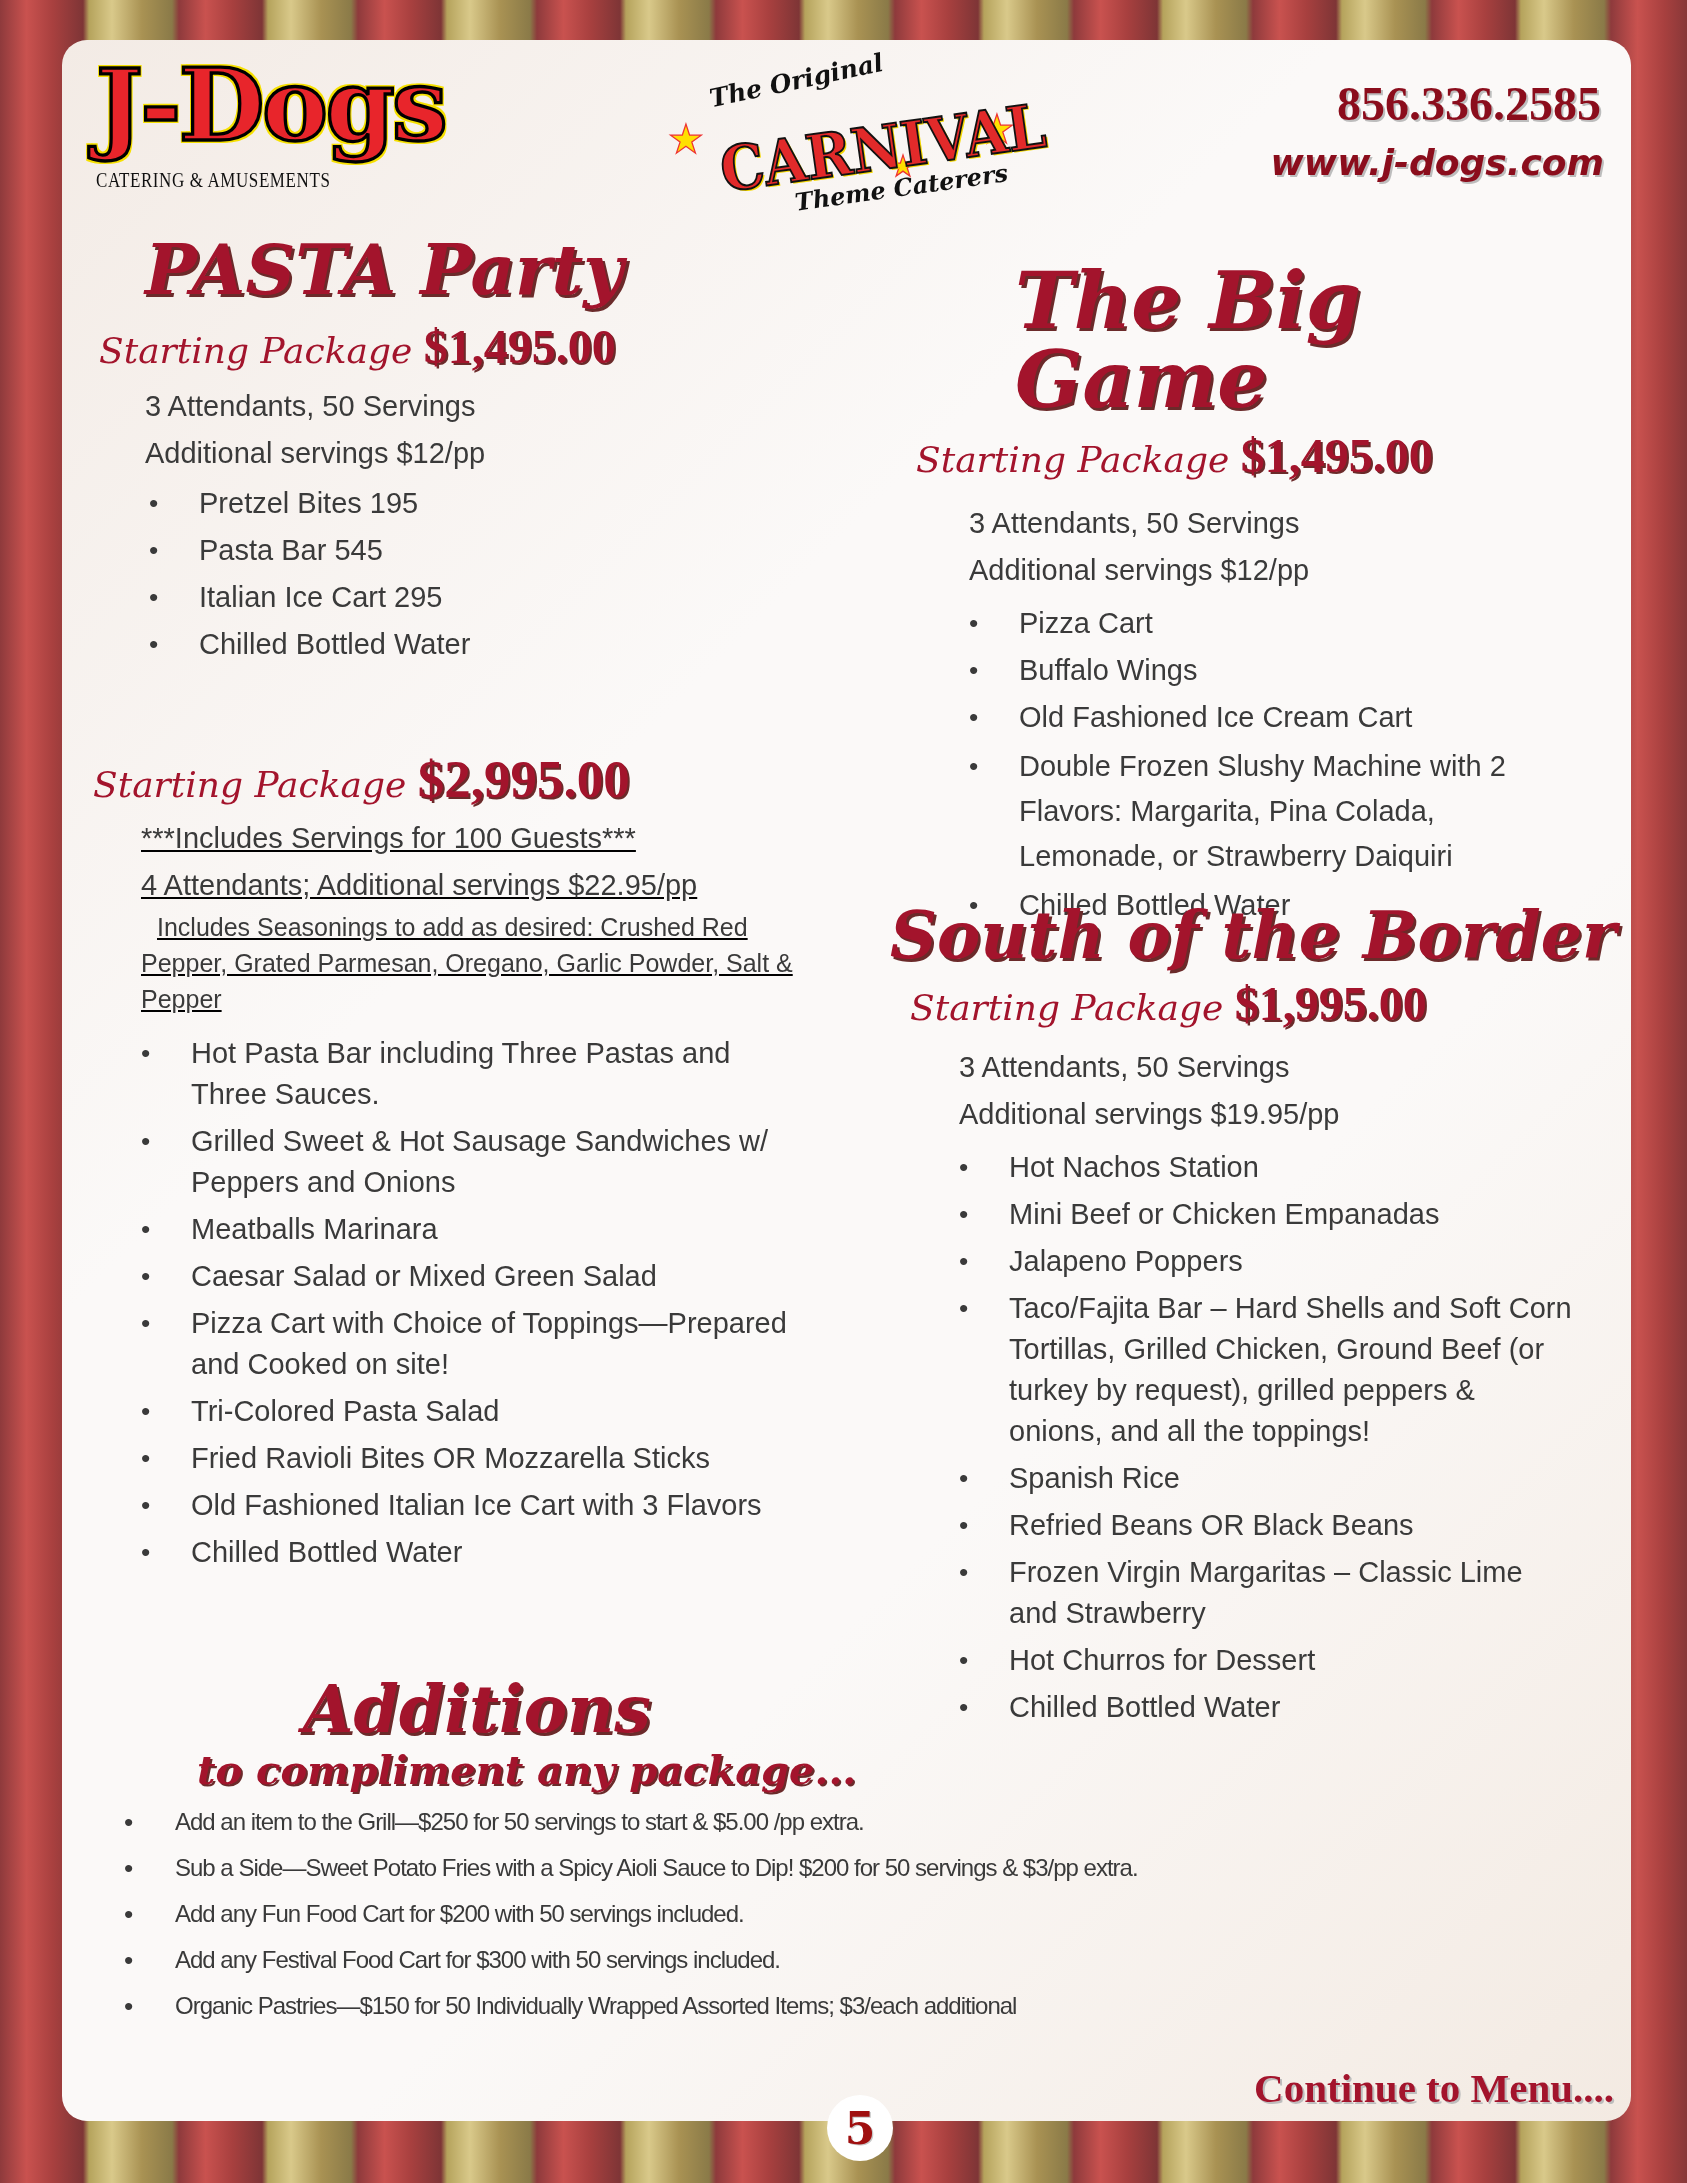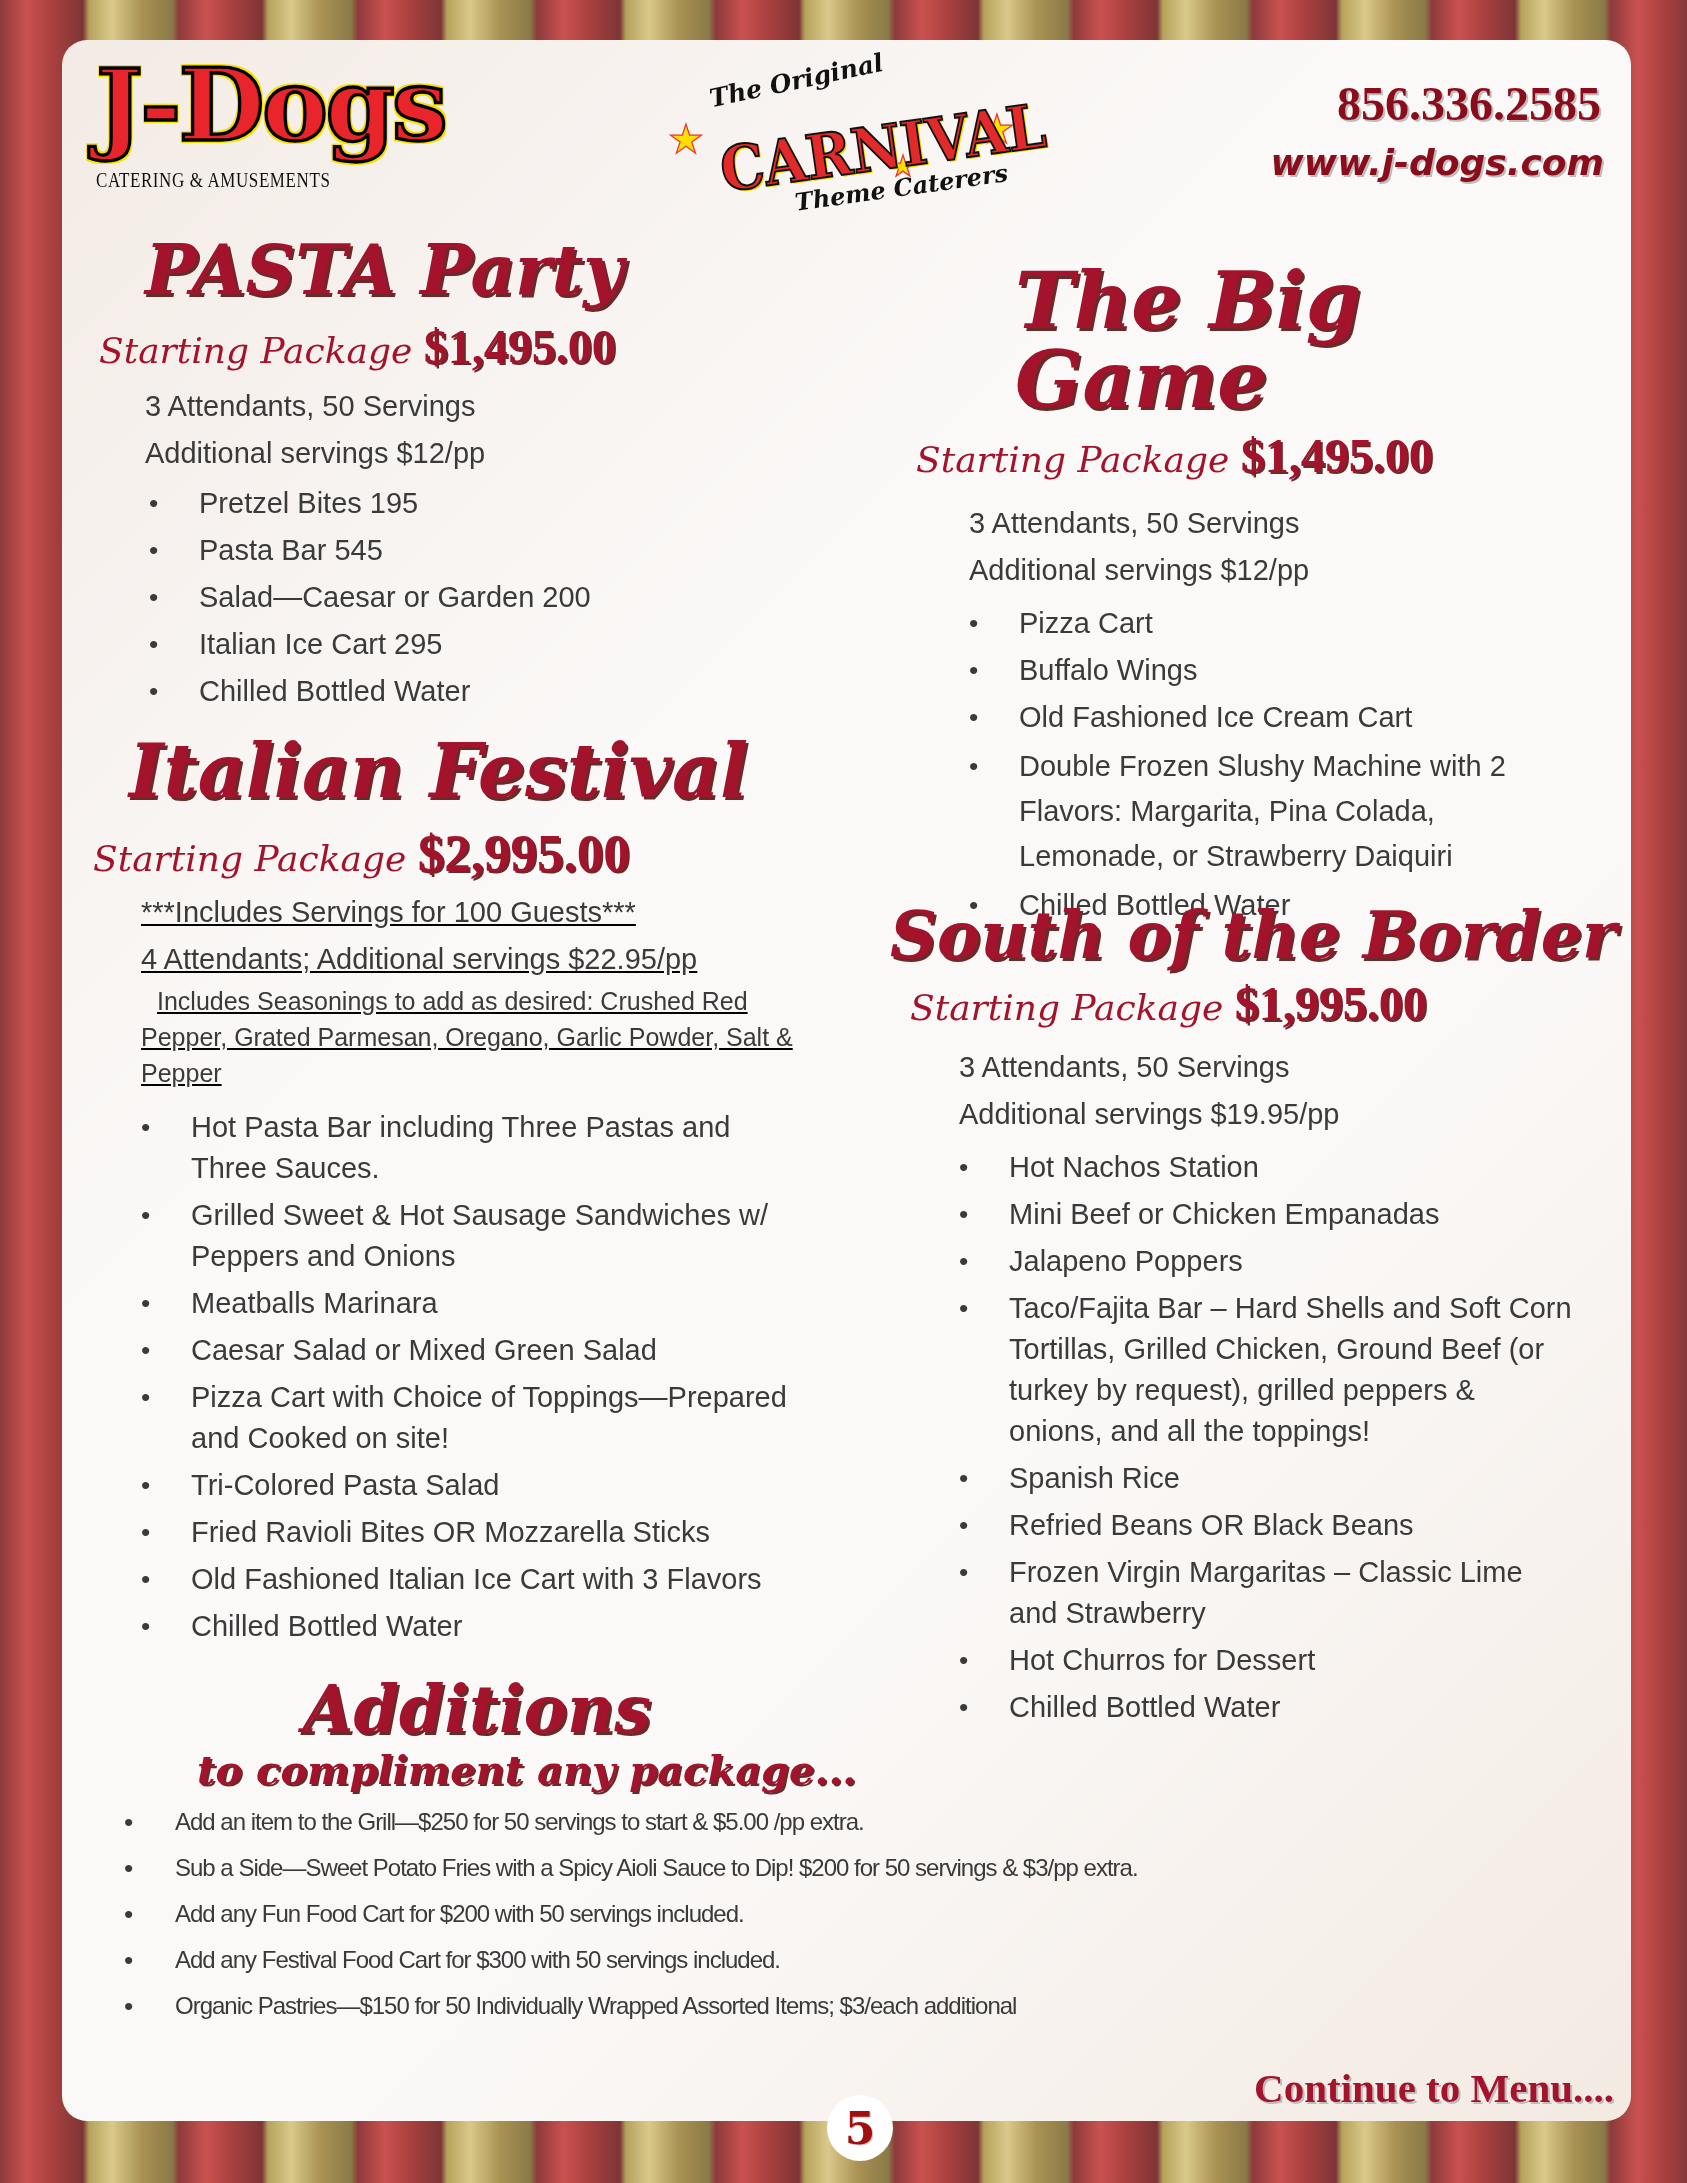--- a/index.html
+++ b/index.html
@@ -119,21 +119,20 @@
     <span>Starting Package</span>
     <span class="price">$1,495.00</span>
   </div>
   <div class="body-txt" style="margin-left:46px;margin-top:12px;">
     <div>3 Attendants, 50 Servings</div>
     <div>Additional servings $12/pp</div>
   </div>
   <ul class="items" style="margin-left:50px;margin-top:6.6px;">
     <li>Pretzel Bites 195</li>
     <li>Pasta Bar 545</li>
-    <li>Salad—Caesar or Garden 200</li>
     <li>Italian Ice Cart 295</li>
     <li>Chilled Bottled Water</li>
   </ul>
 </div>
 
 <div class="abs" style="left:916px;top:261px;width:681px;">
   <div class="script" style="font-size:79px;margin-left:99px;">The Big Game</div>
   <div class="pkg" style="margin-top:13.2px;">
     <span>Starting Package</span>
     <span class="price">$1,495.00</span>
@@ -145,21 +144,20 @@
   <ul class="items" style="margin-left:53px;margin-top:9.3px;width:595px;">
     <li>Pizza Cart</li>
     <li>Buffalo Wings</li>
     <li>Old Fashioned Ice Cream Cart</li>
     <li style="line-height:45px;">Double Frozen Slushy Machine with 2 Flavors: Margarita, Pina Colada, Lemonade, or Strawberry Daiquiri</li>
     <li>Chilled Bottled Water</li>
   </ul>
 </div>
 
 <div class="abs" style="left:93px;top:734px;width:721px;">
-  <div class="script" style="font-size:74px;margin-left:36px;">Italian Festival</div>
   <div class="pkg" style="margin-top:18.5px;">
     <span>Starting Package</span>
     <span class="price" style="font-size:53px;">$2,995.00</span>
   </div>
   <div style="margin-left:48px;margin-top:9.3px;width:668px;text-decoration:underline;">
     <div class="body-txt">***Includes Servings for 100 Guests***</div>
     <div class="body-txt">4 Attendants; Additional servings $22.95/pp</div>
     <div class="small-txt" style="text-indent:16px;">Includes Seasonings to add as desired:  Crushed Red Pepper, Grated Parmesan, Oregano, Garlic Powder, Salt &amp; Pepper</div>
   </div>
   <ul class="items" style="margin-left:48px;margin-top:16px;width:668px;">

